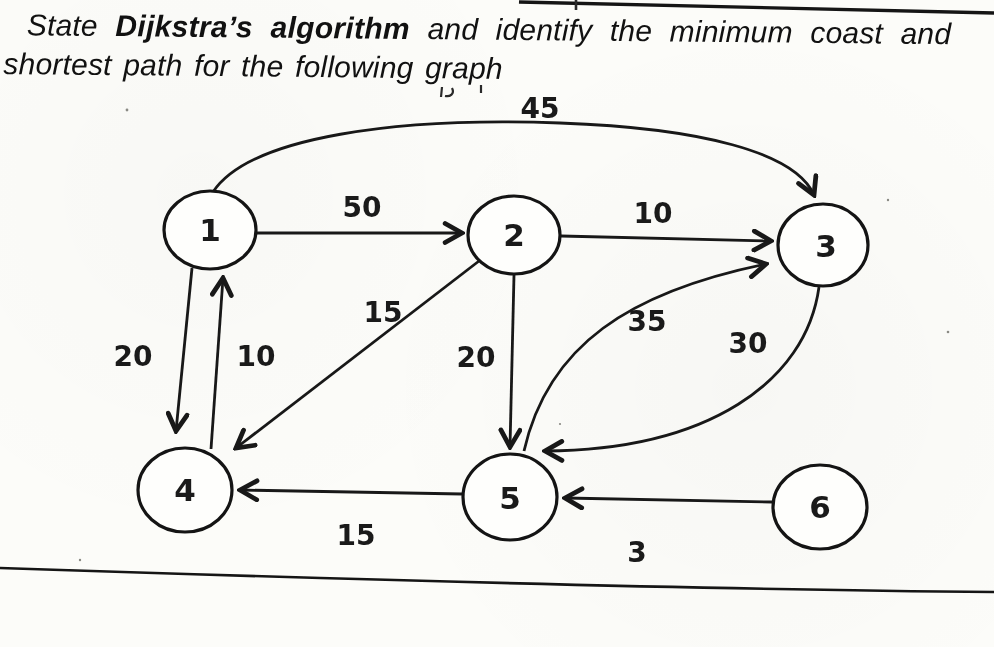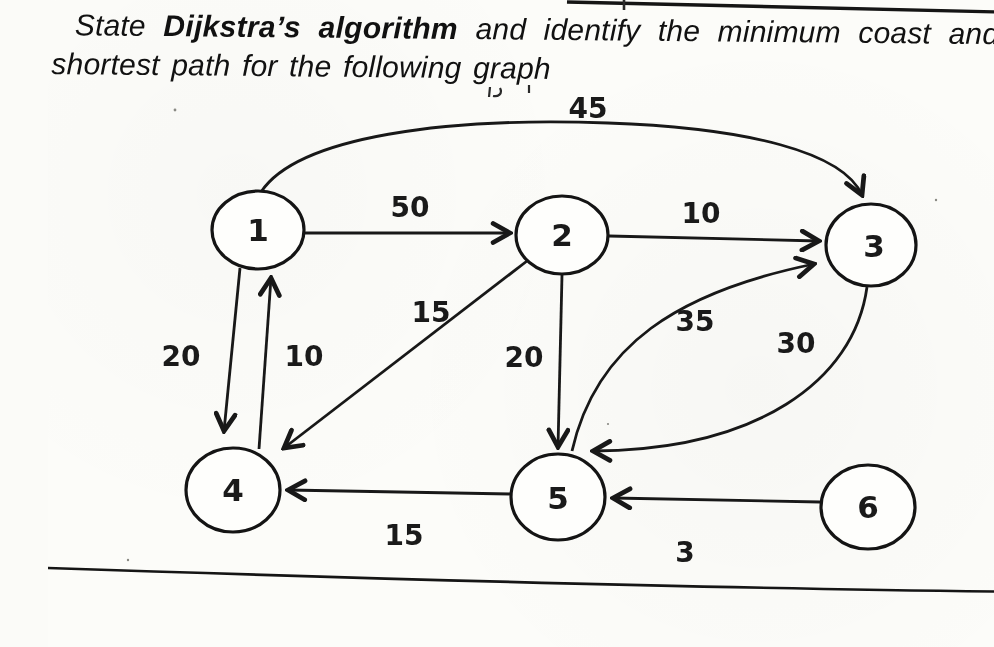--- a/index.html
+++ b/index.html
@@ -10,21 +10,20 @@
     font-family: "Liberation Sans", sans-serif;
     color: #161616;
     position: relative;
   }
   .page {
     position: absolute; inset: 0;
     background:
       radial-gradient(circle at 20% 30%, rgba(0,0,0,0.015), transparent 40%),
       radial-gradient(circle at 75% 60%, rgba(0,0,0,0.02), transparent 45%),
       #fcfcf9;
-    margin-left: 48px;
   }
   .heading {
     position: absolute;
     top: 5px; left: 0; width: 994px;
     transform: rotate(0.55deg);
     transform-origin: left top;
     font-style: italic;
     font-size: 30px;
     line-height: 39px;
     color: #111;

